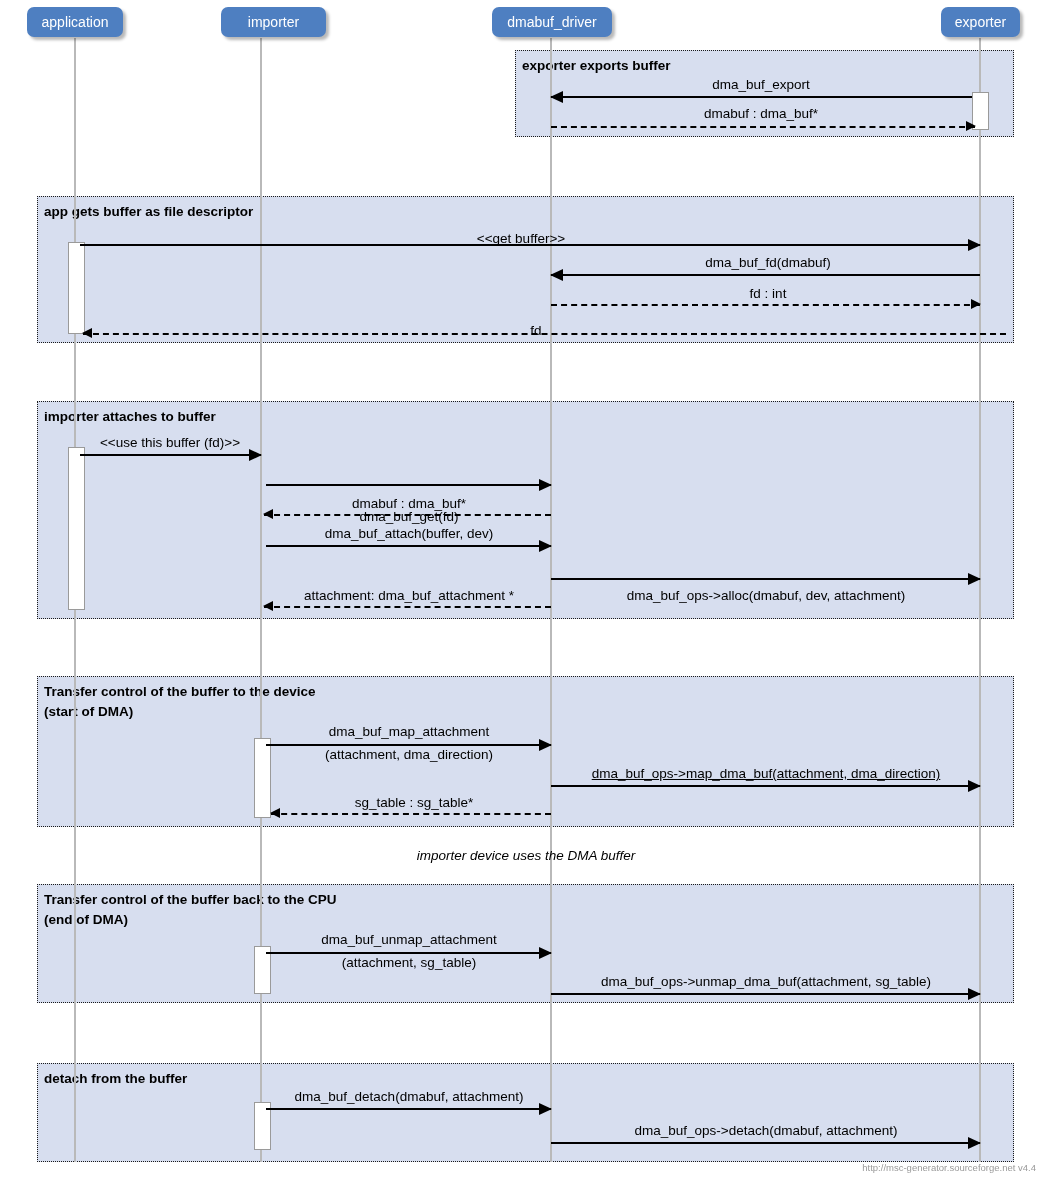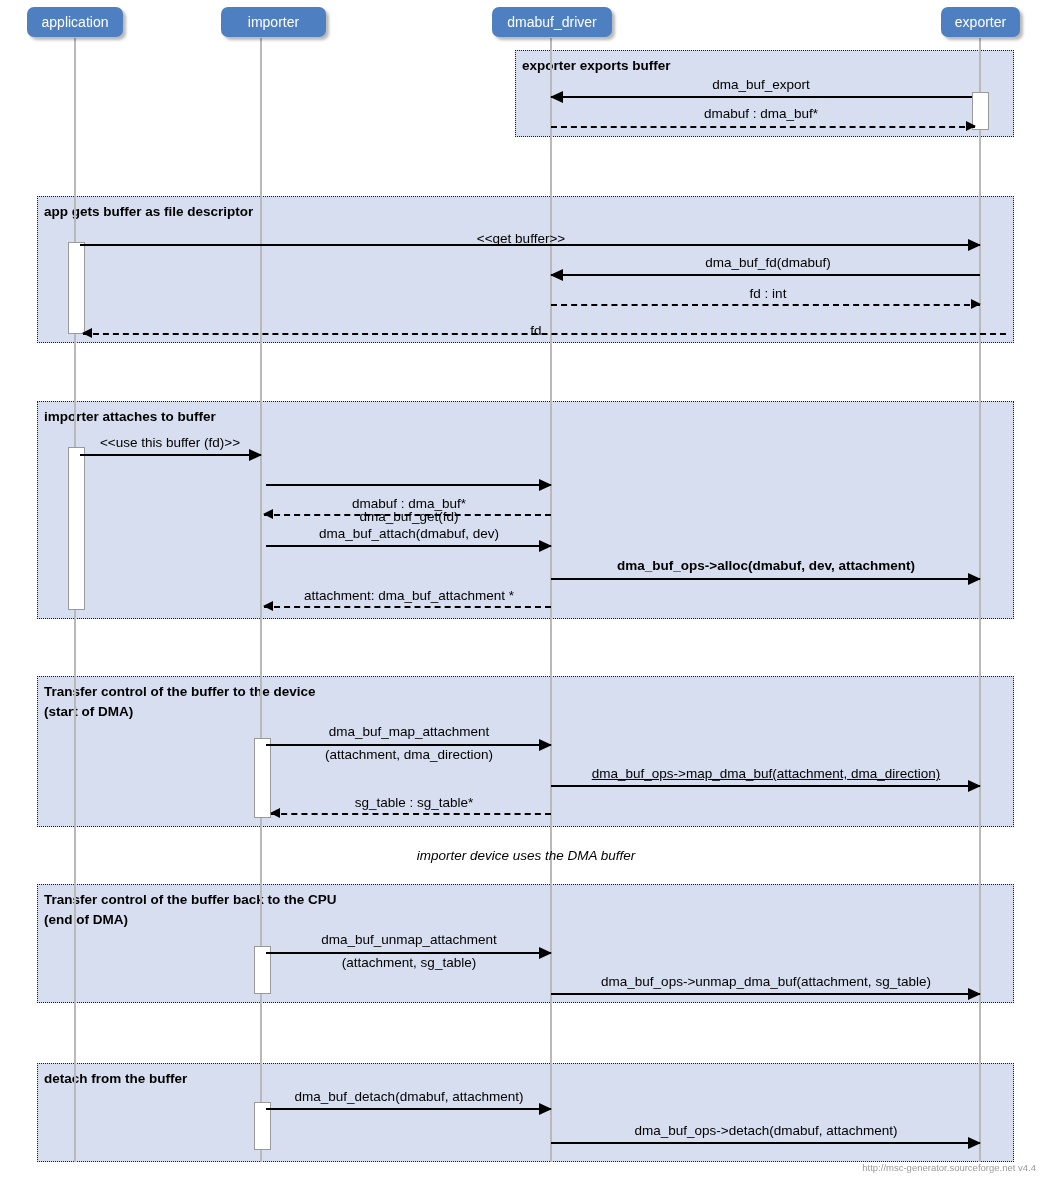--- a/index.html
+++ b/index.html
@@ -211,26 +211,26 @@
     <div class="msg-label center" style="left: 409px; top: 466px; margin-top: 44px;">dma_buf_get(fd)</div>
     <div class="msg dashed" style="left: 264px; top: 514px; width: 287px;">
       <div class="line"></div>
       <div class="arrowhead left thin"></div>
     </div>
     <div class="msg-label center" style="left: 409px; top: 497px;">dmabuf : dma_buf*</div>
     <div class="msg" style="left: 266px; top: 545px; width: 285px;">
       <div class="line"></div>
       <div class="arrowhead right"></div>
     </div>
-    <div class="msg-label center" style="left: 409px; top: 527px;">dma_buf_attach(dmabuf, dev)</div>
+    <div class="msg-label center" style="left: 409px; top: 527px;">dma_buf_attach(buffer, dev)</div>
     <div class="msg" style="left: 551px; top: 578px; width: 429px;">
       <div class="line"></div>
       <div class="arrowhead right"></div>
     </div>
-    <div class="msg-label center" style="left: 766px; top: 559px; font-weight: bold;">dma_buf_ops-&gt;alloc(dmabuf, dev, attachment)</div>
+    <div class="msg-label center" style="left: 766px; top: 589px;">dma_buf_ops-&gt;alloc(dmabuf, dev, attachment)</div>
     <div class="msg dashed" style="left: 264px; top: 606px; width: 287px;">
       <div class="line"></div>
       <div class="arrowhead left thin"></div>
     </div>
     <div class="msg-label center" style="left: 409px; top: 589px;">attachment: dma_buf_attachment *</div>
     <div class="msg" style="left: 266px; top: 744px; width: 285px;">
       <div class="line"></div>
       <div class="arrowhead right"></div>
     </div>
     <div class="msg-label center" style="left: 409px; top: 725px;">dma_buf_map_attachment</div>

